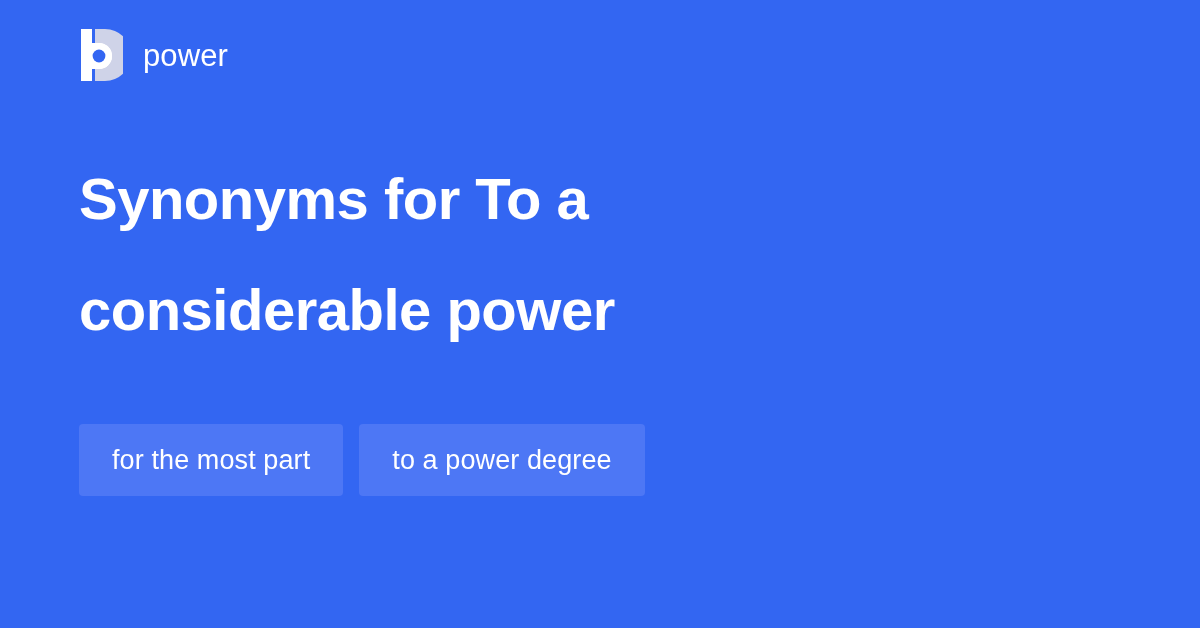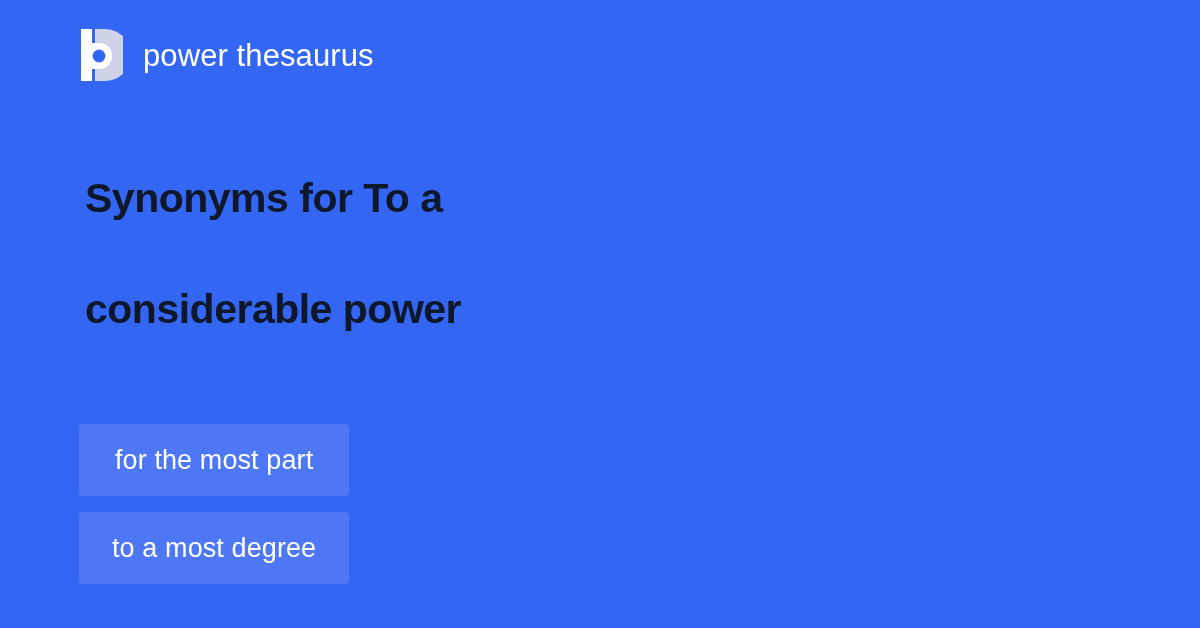--- a/index.html
+++ b/index.html
@@ -51,42 +51,41 @@
     display: flex;
     align-items: baseline;
     gap: 0.28em;
   }
   .brand-word-1 { font-weight: 400; }
   .brand-word-2 { font-weight: 500; }
 
   
   .headline {
     position: absolute;
-    left: 85px;
+    left: 79px;
     top: 143px;
     width: 1000px;
-    color: #0f172a;
-    font-size: 41px;
+    color: #ffffff;
+    font-size: 58px;
     font-weight: 700;
     line-height: 111px;
     letter-spacing: -0.5px;
   }
   .headline-line { display: block; white-space: nowrap; }
 
   
   .chips {
     position: absolute;
     left: 79px;
     top: 424px;
     width: 1060px;
     display: flex;
     flex-wrap: wrap;
-    gap: 16px 16px;
+    gap: 21px 16px;
     align-content: flex-start;
-    flex-direction: column;
   }
 
   .chip {
     height: 72px;
     background: #4d77f5;
     border-radius: 4px;
     display: flex;
     align-items: center;
     justify-content: center;
     padding: 0 33px;
@@ -111,27 +110,26 @@
 
       <rect x="2" y="0" width="11" height="52" fill="#FFFFFF"></rect>
 
       <path d="M13 14 H20 A13 13 0 0 1 20 40 H13 Z" fill="#FFFFFF"></path>
       <circle cx="20" cy="27" r="13" fill="#FFFFFF"></circle>
 
       <circle cx="20" cy="27" r="6.4" fill="#3366F2"></circle>
     </svg>
     <div class="brand-name">
       <span class="brand-word-1">power</span>
-        <span class="brand-word-2">thesaurus</span>
     </div>
   </div>
 
   <h1 class="headline">
     <span class="headline-line">Synonyms for To a</span>
     <span class="headline-line">considerable power</span>
   </h1>
 
   <div class="chips">
     <div class="chip">for the most part</div>
-    <div class="chip">to a most degree</div>
+    <div class="chip">to a power degree</div>
   </div>
 
 </div>
 
 </body></html>

